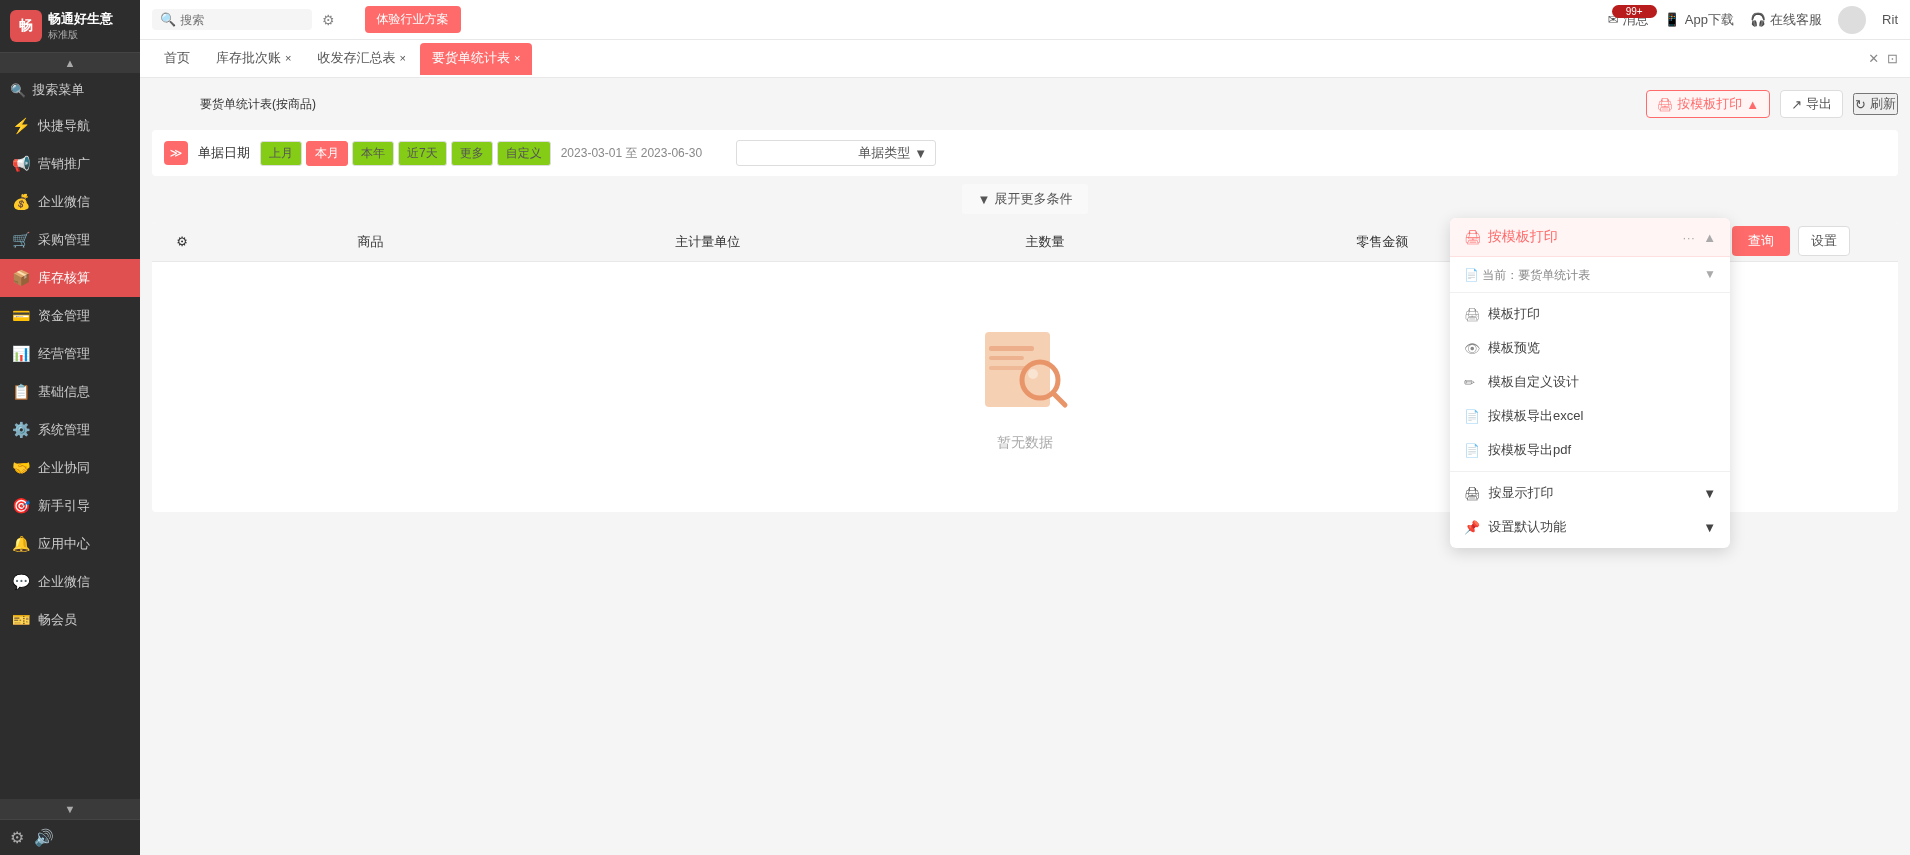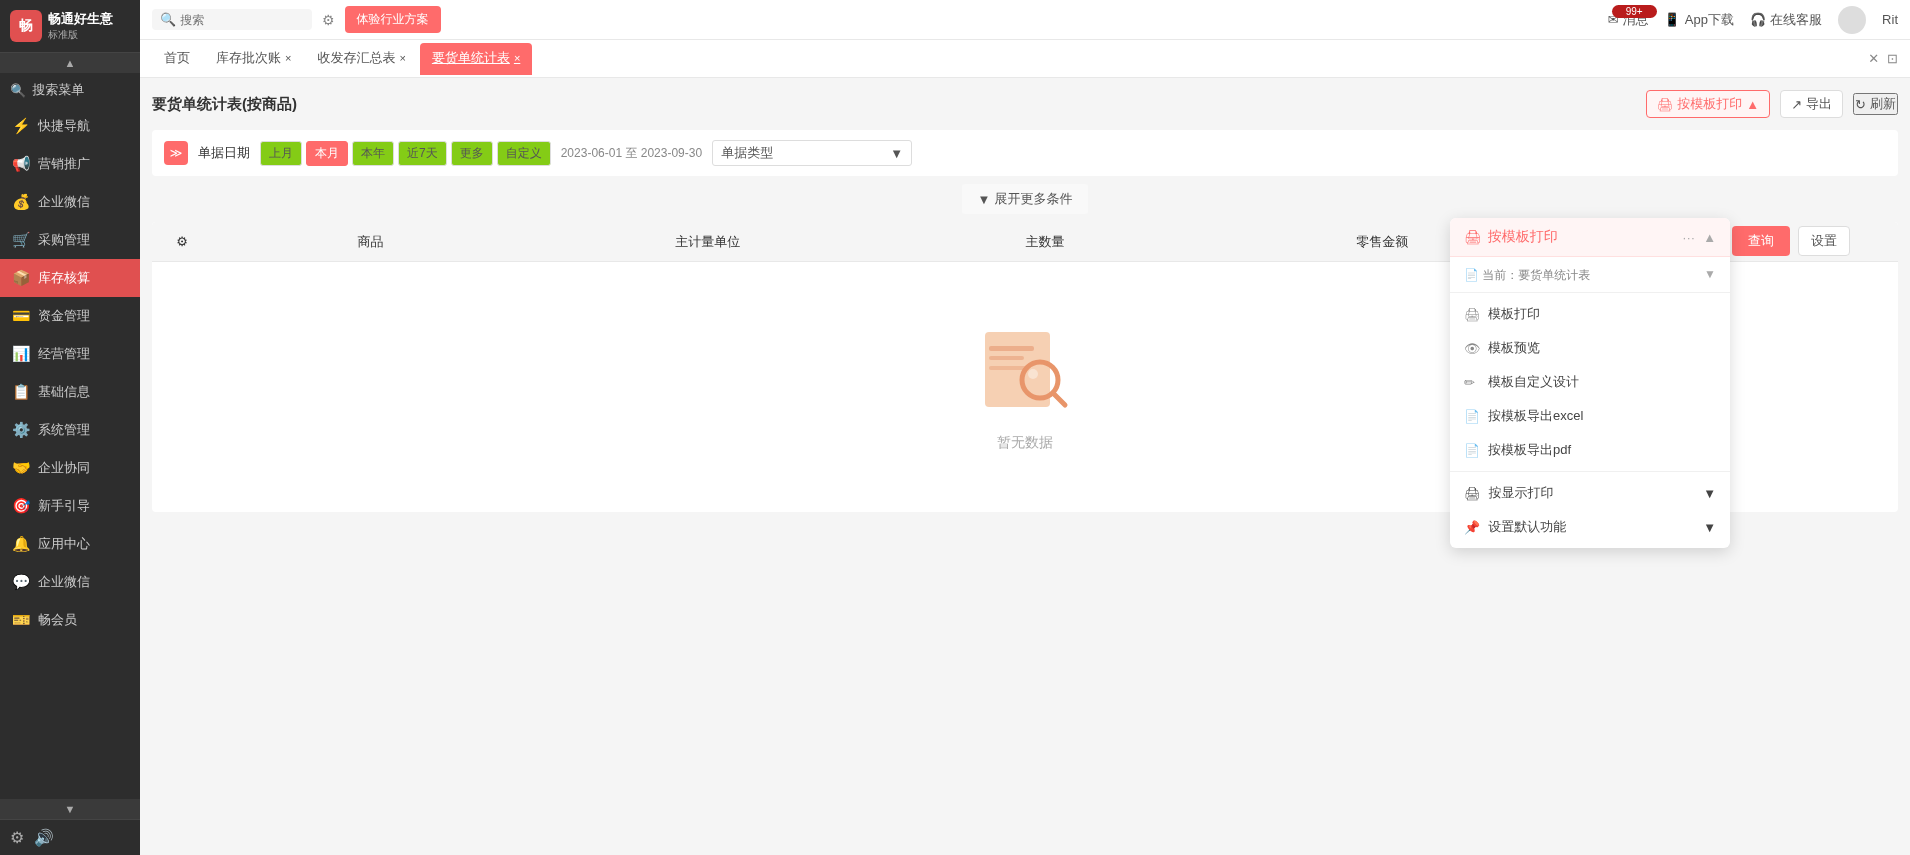--- a/index.html
+++ b/index.html
@@ -116,21 +116,21 @@
     }
     .topbar-gear { color: #888; cursor: pointer; font-size: 14px; }
     .topbar-btn {
       background: #ff6b6b;
       color: white;
       border: none;
       border-radius: 4px;
       padding: 5px 12px;
       font-size: 12px;
       cursor: pointer;
-      margin-left: 0;
+      margin-left: 20px;
     }
     .topbar-spacer { flex: 1; }
     .topbar-right {
       display: flex;
       align-items: center;
       gap: 16px;
       color: #555;
       font-size: 13px;
     }
     .topbar-right-item {
@@ -177,21 +177,20 @@
       cursor: pointer;
       color: #555;
       border-bottom: 2px solid transparent;
       gap: 4px;
       white-space: nowrap;
     }
     .tab.active {
       color: #fff;
       background: #ff6b6b;
       border-radius: 4px 4px 0 0;
-      text-decoration: underline;
     }
     .tab .close-icon { font-size: 11px; color: inherit; }
     .tab-spacer { flex: 1; }
     .tab-window-btns { display: flex; gap: 8px; color: #888; }
 
     
     .page-content {
       flex: 1;
       background: #f5f5f5;
       overflow-y: auto;
@@ -200,23 +199,24 @@
     }
 
     
     .page-header {
       display: flex;
       align-items: center;
       justify-content: space-between;
       margin-bottom: 12px;
     }
     .page-title {
-      font-size: 15px;
-      font-weight: bold;
+      font-size: 12px;
+      font-weight: normal;
       color: #333;
+      margin-left: 48px;
     }
     .page-header-actions {
       display: flex;
       align-items: center;
       gap: 10px;
     }
     .print-btn {
       display: flex;
       align-items: center;
       gap: 4px;
@@ -291,27 +291,28 @@
       color: white;
       border-color: #ff6b6b;
     }
     .filter-date-range { font-size: 12px; color: #888; }
     .filter-select {
       display: flex;
       align-items: center;
       border: 1px solid #ddd;
       border-radius: 3px;
       padding: 3px 8px;
-      gap: 20px;
+      gap: 4px;
       cursor: pointer;
       background: #fff;
       min-width: 200px;
-      justify-content: space-between;
+      justify-content: flex-end;
       font-size: 13px;
       color: #555;
+      margin-left: 24px;
     }
     .expand-more-btn {
       margin: 0 auto;
       display: flex;
       align-items: center;
       gap: 4px;
       color: #555;
       font-size: 13px;
       cursor: pointer;
       padding: 6px 16px;
@@ -592,21 +593,21 @@
       <button class="filter-expand-btn">≫</button>
       <span class="filter-label">单据日期</span>
       <div class="filter-date-btns">
         <button class="filter-date-btn">上月</button>
         <button class="filter-date-btn active">本月</button>
         <button class="filter-date-btn">本年</button>
         <button class="filter-date-btn">近7天</button>
         <button class="filter-date-btn">更多</button>
         <button class="filter-date-btn">自定义</button>
       </div>
-      <span class="filter-date-range">2023-06-01 至 2023-09-30</span>
+      <span class="filter-date-range">2023-03-01 至 2023-06-30</span>
       <div class="filter-select">
         <span>单据类型</span>
         <span>▼</span>
       </div>
     </div>
 
     <div style="display:flex; justify-content:center; margin-bottom:8px;">
       <div class="expand-more-btn">
         <span>▼</span>
         <span>展开更多条件</span>

